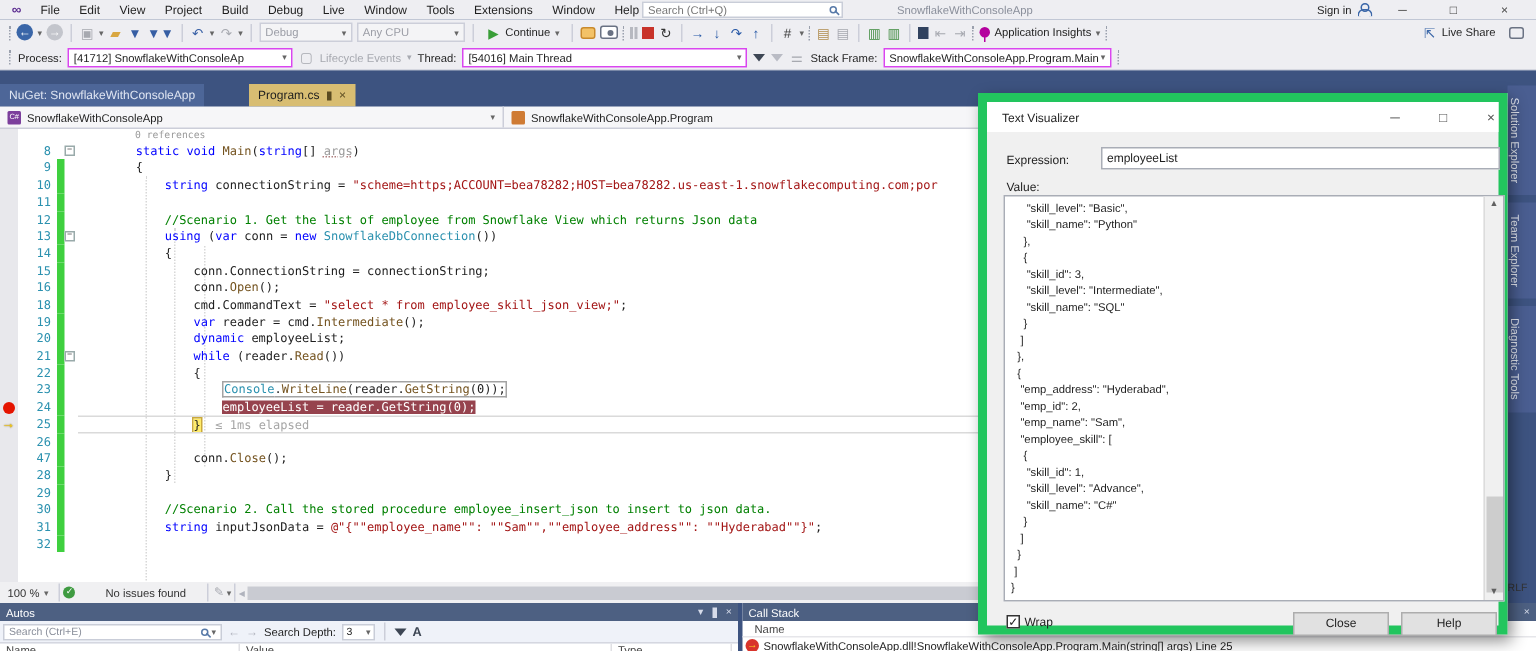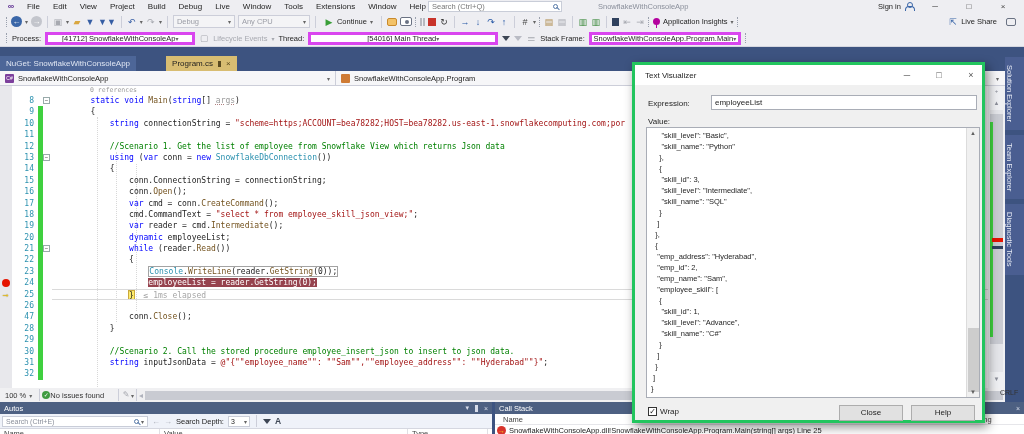--- a/index.html
+++ b/index.html
@@ -33,21 +33,21 @@
   .pausebars b{width:2px;height:8px;background:#b7b9c0}
   .stopsq{width:8px;height:8px;background:#c8332a}
   .appins{width:7px;height:7px;border-radius:50%;background:#b4009e;position:relative}
   .appins:after{content:"";position:absolute;left:3px;top:6px;width:1px;height:4px;background:#b4009e}
   .lbl75{font-size:7.5px;color:#1e1e1e;white-space:nowrap}
   .person{width:8px;height:9px;position:relative}
   .person:before{content:"";position:absolute;left:2px;top:0;width:4px;height:4px;border-radius:50%;border:1px solid #3a66a8}
   .person:after{content:"";position:absolute;left:0;top:4px;width:8px;height:4px;border-radius:4px 4px 0 0;border:1px solid #3a66a8;border-bottom:none}
   
   .row3{left:0;top:30px;width:1024px;height:17px;background:#eeeef2;display:flex;align-items:center;gap:4px;padding-left:6px;border-bottom:1px solid #d5d7e0}
-  .whitebox{height:13px;background:#fff;border:3px solid #d946ef;font-size:7.5px;color:#1e1e1e;display:flex;align-items:center;justify-content:center;padding:0 3px;white-space:nowrap;overflow:hidden}
+  .whitebox{height:13px;background:#fff;border:1px solid #d946ef;font-size:7.5px;color:#1e1e1e;display:flex;align-items:center;justify-content:space-between;padding:0 3px;white-space:nowrap;overflow:hidden}
   .funnel{width:0;height:0;border-left:4px solid transparent;border-right:4px solid transparent;border-top:5px solid #3d4654}
   .funnel.gray{border-top-color:#b9bbc4}
   
   .gapstrip{left:0;top:47px;width:1024px;height:9px;background:#3d5380}
   .tabbar{left:0;top:56px;width:1024px;height:15px;background:#3d5380;display:flex;align-items:center}
   .tab{height:15px;font-size:8px;display:flex;align-items:center;padding:0 6px;white-space:nowrap}
   .tab.inactive{background:#4d6698;color:#dfe5f2}
   .tab.active{background:#d8bd72;color:#1e1e1e;margin-left:30px;gap:5px}
   .pin{width:3px;height:6px;background:#5a4a20;position:relative;display:inline-block}
   .tclose{color:#5a4a20;font-size:8px}
@@ -106,21 +106,21 @@
   .mag:after{content:"";position:absolute;width:4px;height:1px;background:#5779a8;transform:rotate(45deg);right:-3px;bottom:-1px}
   .navarr{color:#b0b3bd;font-size:8px}
   .depthbox{width:22px;height:11px;background:#fff;border:1px solid #c9cdd8;font-size:7px;display:flex;align-items:center;justify-content:space-between;padding:0 2px}
   .acolhdr{height:6px;display:flex;font-size:7.5px;color:#444;overflow:hidden}
   .acolhdr span{border-right:1px solid #e0e0e4;padding-left:4px}
   .callstack{left:495px;top:402px;width:529px;height:32px;background:#fff}
   .cshdr{height:11px;display:flex;align-items:center;font-size:7.5px;color:#444;border-bottom:1px solid #e6e6ea;position:relative}
   .csrow{display:flex;align-items:center;gap:3px;font-size:7.5px;color:#1e1e1e;padding:1px 2px;white-space:nowrap;overflow:hidden}
   .csarrow{width:9px;height:9px;border-radius:50%;background:#d8342c;color:#ffd21e;font-size:7px;line-height:9px;text-align:center;flex:none}
   
-  .dialog{left:632px;top:62px;width:353px;height:361px;background:#f0f0f0;border:3px solid #22c55e;box-shadow:3px 4px 10px rgba(0,0,0,.45);z-index:10}
+  .dialog{left:652px;top:62px;width:353px;height:361px;background:#f0f0f0;border:6px solid #22c55e;box-shadow:3px 4px 10px rgba(0,0,0,.45);z-index:10}
   .dtitle{height:20px;background:#fff;display:flex;align-items:center;font-size:8px;color:#1e1e1e;padding-left:10px;position:relative}
   .dctl{position:absolute;top:0;width:28px;height:20px;text-align:center;line-height:20px;color:#555;font-size:9px}
   .dlabel{position:absolute;font-size:8px;color:#1e1e1e}
   .dinput{position:absolute;left:76px;top:30px;width:266px;height:15px;background:#fff;border:1px solid #a9adb6;font-size:8px;display:flex;align-items:center;padding:0 3px}
   .dtext{position:absolute;left:11px;top:62px;width:334px;height:271px;background:#fff;border:1px solid #a9adb6}
   .dtext pre{font-family:"Liberation Sans",sans-serif;font-size:7.5px;line-height:11px;white-space:pre;padding:2px 4px;overflow:hidden;height:100%}
   .dvscroll{position:absolute;right:0;top:0;width:13px;height:269px;background:#f0f0f0;border-left:1px solid #dcdcdc}
   .dvarr{position:absolute;left:0;width:12px;text-align:center;color:#606060;font-size:6px}
   .dvthumb{position:absolute;left:1px;top:200px;width:11px;height:64px;background:#cdcdcd}
   .chkrow{position:absolute;left:13px;top:342px;display:flex;align-items:center;gap:3px;font-size:8px}
@@ -359,27 +359,20 @@
       </div>
       <div class="cl">
         <span class="mcol"></span>
         <span class="lncol">16</span>
         <span class="cbcol grn"></span>
         <span class="fdcol"></span>
         <pre class="codepre"><span class="s-pl">                conn.</span><span class="s-mt">Open</span><span class="s-pl">();</span></pre>
       </div>
       <div class="cl">
         <span class="mcol"></span>
-        <span class="lncol">17</span>
-        <span class="cbcol grn"></span>
-        <span class="fdcol"></span>
-        <pre class="codepre"><span class="s-pl">                </span><span class="s-kw">var</span><span class="s-pl"> cmd = conn.</span><span class="s-mt">CreateCommand</span><span class="s-pl">();</span></pre>
-      </div>
-      <div class="cl">
-        <span class="mcol"></span>
         <span class="lncol">18</span>
         <span class="cbcol grn"></span>
         <span class="fdcol"></span>
         <pre class="codepre"><span class="s-pl">                cmd.CommandText = </span><span class="s-st">"select * from employee_skill_json_view;"</span><span class="s-pl">;</span></pre>
       </div>
       <div class="cl">
         <span class="mcol"></span>
         <span class="lncol">19</span>
         <span class="cbcol grn"></span>
         <span class="fdcol"></span>
@@ -497,21 +490,21 @@
   <span class="vsarr" style="top:290px">▼</span>
 </div>
 
 <div class="abs estatus">
   <span class="zoomsel">
       <span>100 %</span>
       <span class="caret">▾</span>
     </span>
   <span class="sep"></span>
   <span class="okdot">✓</span>
-  <span style="margin-left:0">No issues found</span>
+  <span style="margin-left:20px">No issues found</span>
   <span class="sep" style="margin-left:14px"></span>
   <span class="tbico gray" style="font-size:8px">✎</span>
     <span class="caret">▾</span>
   <span class="sep"></span>
   <span class="navarr">◂</span>
   <span class="hthumb"></span>
 </div>
 <div class="abs crlf">CRLF</div>
 
 <div class="abs sidetabs">

